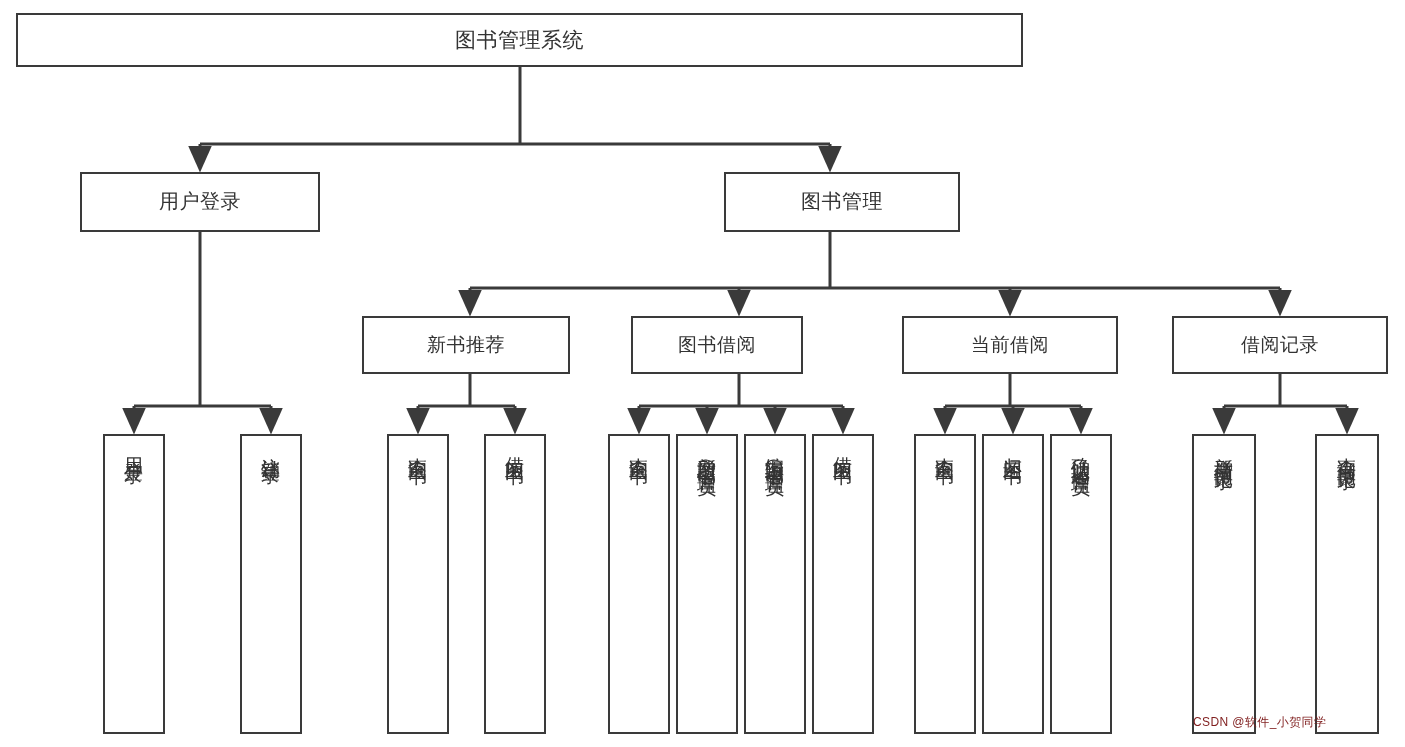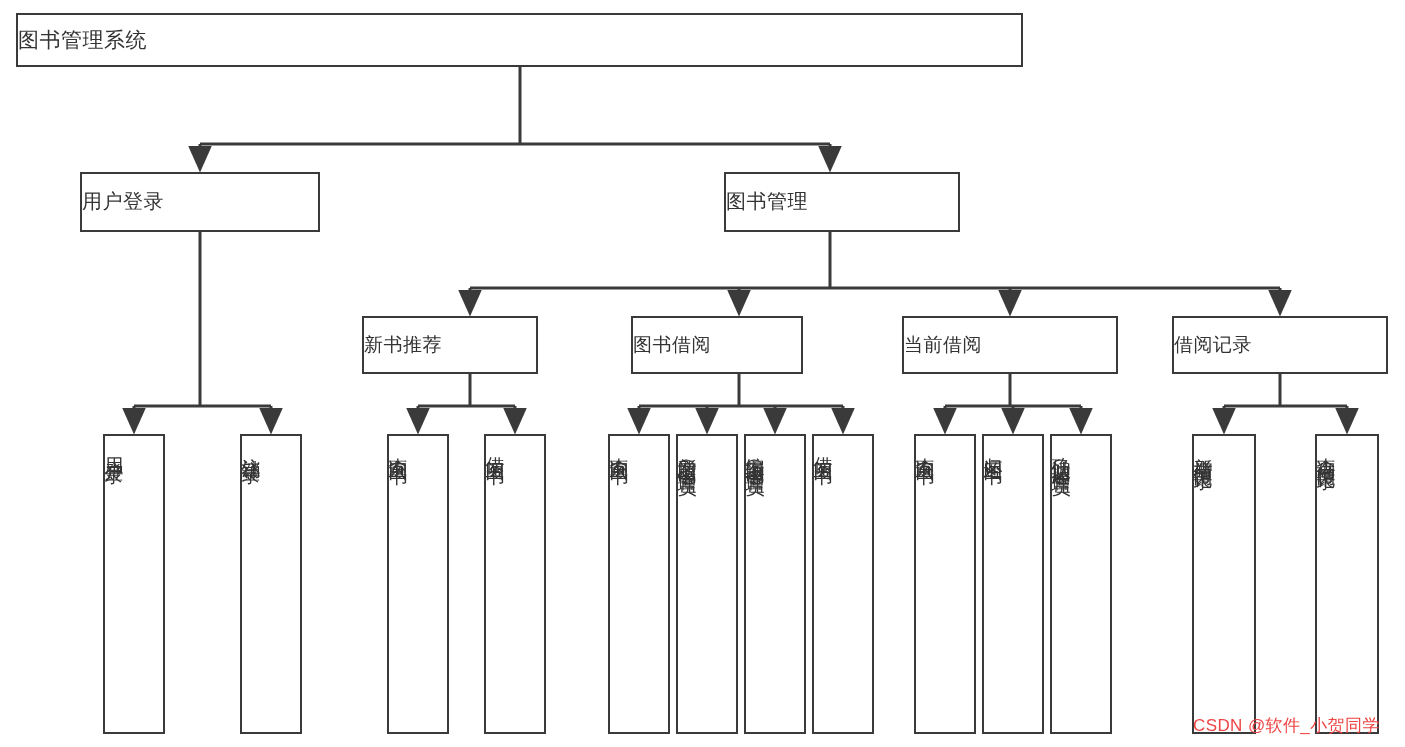--- a/index.html
+++ b/index.html
@@ -26,21 +26,21 @@
     height: 747px;
     pointer-events: none;
   }
   .node {
     position: absolute;
     box-sizing: border-box;
     background: #ffffff;
     border: 2px solid #3a3a3a;
     display: flex;
     align-items: center;
-    justify-content: flex-start;
+    justify-content: center;
     color: #333333;
   }
   .node-label {
     display: block;
     line-height: 1.18;
     letter-spacing: 0.5px;
     white-space: nowrap;
   }
   .node.level-0 .node-label { font-size: 21px; }
   .node.level-1 .node-label { font-size: 20px; }
@@ -56,22 +56,22 @@
     letter-spacing: 3px;
     line-height: 1.0;
   }
   .node.leaf.tall-text {
     align-items: flex-start;
   }
   #watermark {
     position: absolute;
     left: 1193px;
     top: 714px;
-    font-size: 17px;
-    color: #ef4444;
+    font-size: 12px;
+    color: #7f1d1d;
     white-space: nowrap;
     letter-spacing: 0.4px;
   }
 </style>
 </head>
 <body>
 
 <div id="diagram-root">
 
   <svg id="edge-layer" viewBox="0 0 1405 747" width="1405" height="747" aria-hidden="true">
@@ -115,21 +115,21 @@
   </div>
 
   <div class="node level-1" style="left:80px;top:172px;width:240px;height:60px;">
     <span class="node-label">用户登录</span>
   </div>
 
   <div class="node level-1" style="left:712px;top:172px;width:236px;height:60px;margin-left:12px;">
     <span class="node-label">图书管理</span>
   </div>
 
-  <div class="node level-2" style="left:362px;top:316px;width:176px;height:58px;">
+  <div class="node level-2" style="left:362px;top:316px;width:208px;height:58px;">
     <span class="node-label">新书推荐</span>
   </div>
 
   <div class="node level-2" style="left:631px;top:316px;width:172px;height:58px;">
     <span class="node-label">图书借阅</span>
   </div>
 
   <div class="node level-2" style="left:902px;top:316px;width:216px;height:58px;">
     <span class="node-label">当前借阅</span>
   </div>

